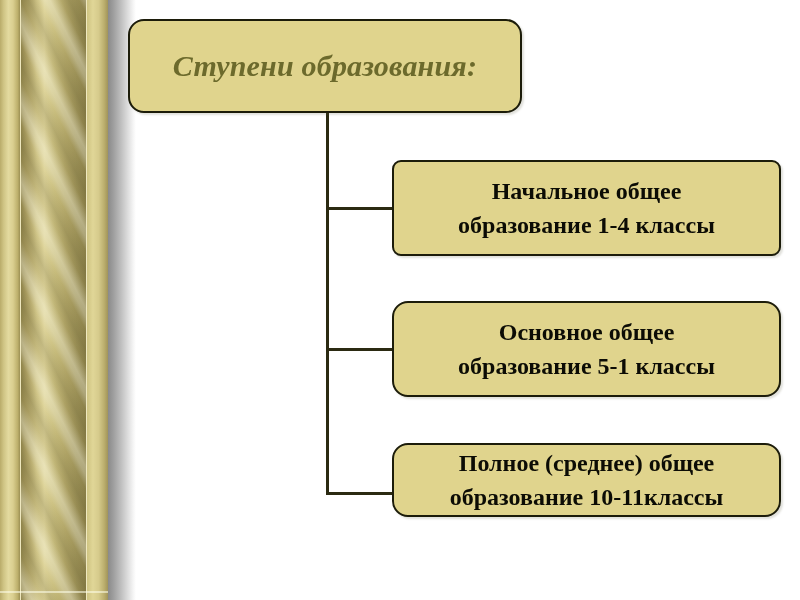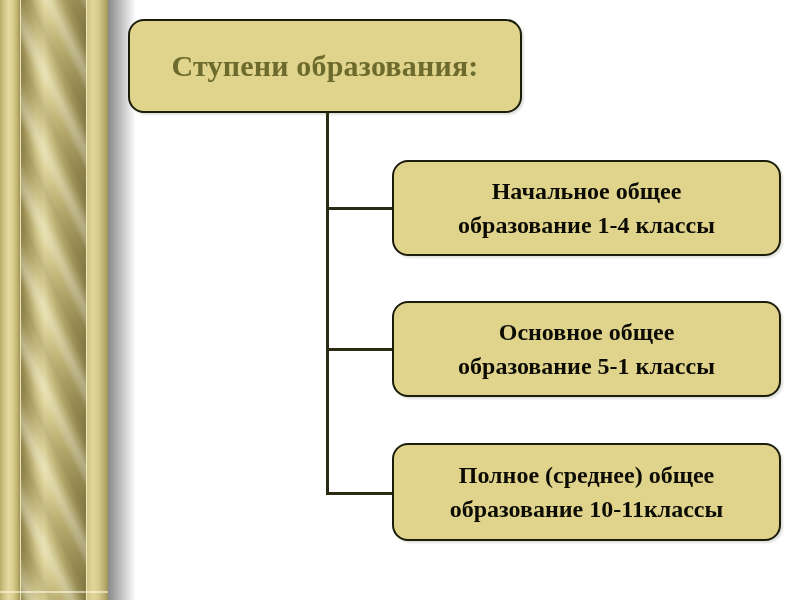--- a/index.html
+++ b/index.html
@@ -178,39 +178,41 @@
     width: 394px;
     height: 94px;
   }
   #node-title .node-text {
     color: #6c6a2c;
     font-weight: bold;
     font-size: 30px;
     line-height: 1.15;
     letter-spacing: 0.2px;
     padding: 0 14px;
+    font-style: italic;
   }
 
   #node-primary {
     left: 392px;
     top: 160px;
     width: 389px;
     height: 96px;
+    border-radius: 9px;
   }
   #node-basic {
     left: 392px;
     top: 301px;
     width: 389px;
     height: 96px;
   }
   #node-secondary {
     left: 392px;
     top: 443px;
     width: 389px;
-    height: 98px;
+    height: 74px;
   }
 
   .node-child .node-text {
     color: #0c0c05;
     font-weight: bold;
     font-size: 24px;
     line-height: 1.42;
     padding: 0 12px;
   }
 

